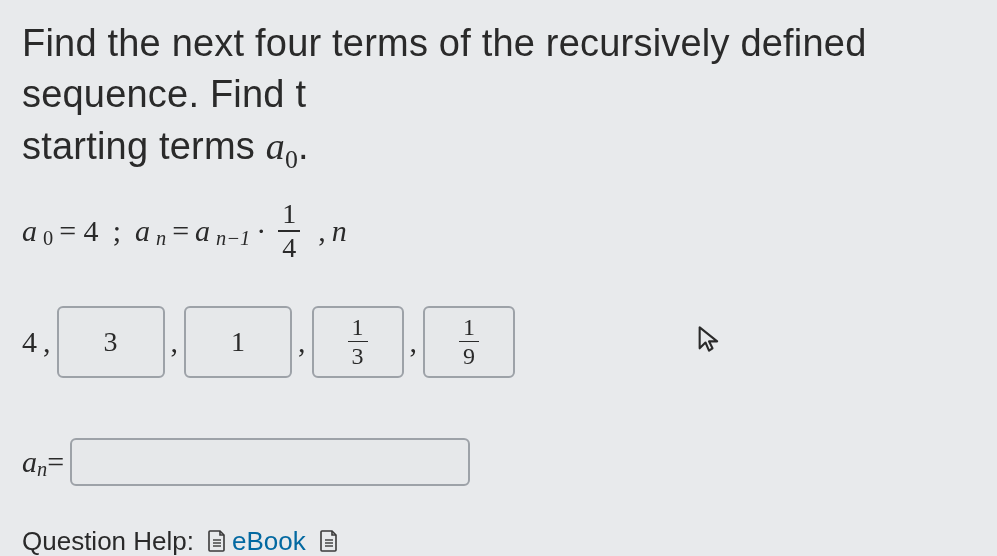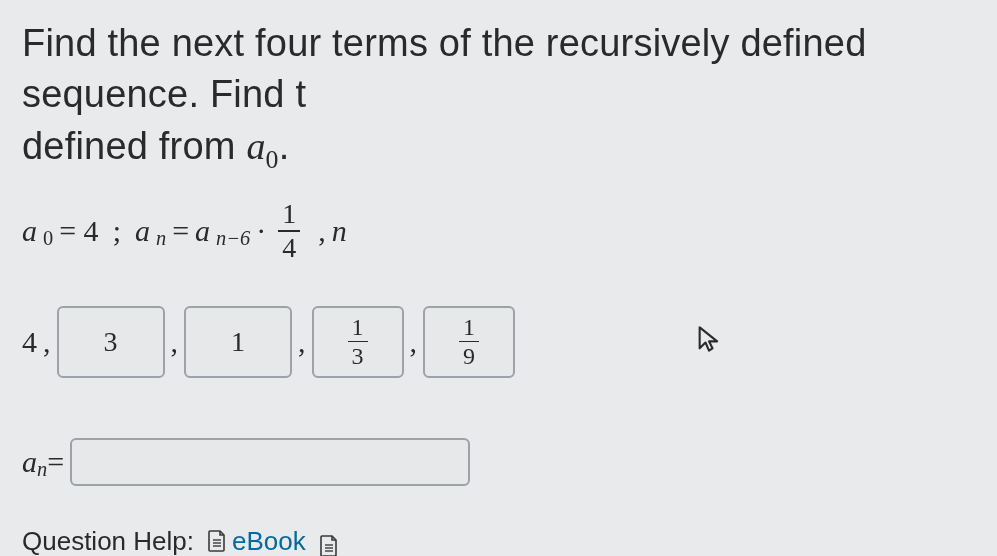--- a/index.html
+++ b/index.html
@@ -75,21 +75,21 @@
     border-radius: 6px;
     height: 48px;
     width: 400px;
     background: #e6e8ea;
     margin-left: 6px;
   }
   .help-row {
     font-size: 26px;
     color: #2a2a2a;
     display: flex;
-    align-items: flex-end;
+    align-items: center;
     gap: 14px;
   }
   .help-link {
     color: #0369a1;
     display: inline-flex;
     align-items: center;
     gap: 6px;
   }
   .doc-icon {
     width: 18px;
@@ -104,33 +104,33 @@
     height: 28px;
   }
   .frac.small { font-size: 24px; }
   .frac.small .den { border-top-width: 1.8px; }
 </style>
 </head>
 <body>
 
 <div class="prompt">
   <span>Find the next four terms of the recursively defined sequence. Find t</span><br>
-  <span>defined from </span><span class="it" style="font-family:'Times New Roman',serif">a</span><span class="sub" style="font-family:'Times New Roman',serif">0</span><span>.</span>
+  <span>starting terms </span><span class="it" style="font-family:'Times New Roman',serif">a</span><span class="sub" style="font-family:'Times New Roman',serif">0</span><span>.</span>
 </div>
 
 <div class="formula-row">
   <span class="it">a</span>
     <span class="sub">0</span>
   <span> = 4</span>
   <span style="padding:0 8px"> ; </span>
   <span class="it">a</span>
     <span class="sub it">n</span>
   <span> = </span>
   <span class="it">a</span>
-    <span class="sub it">n−6</span>
+    <span class="sub it">n−1</span>
   <span> · </span>
   <span class="frac">
     <span class="num">1</span>
     <span class="den">4</span>
   </span>
   <span style="padding-left:6px"> , </span>
   <span class="it">n</span>
 </div>
 
 <div class="answers-row">

